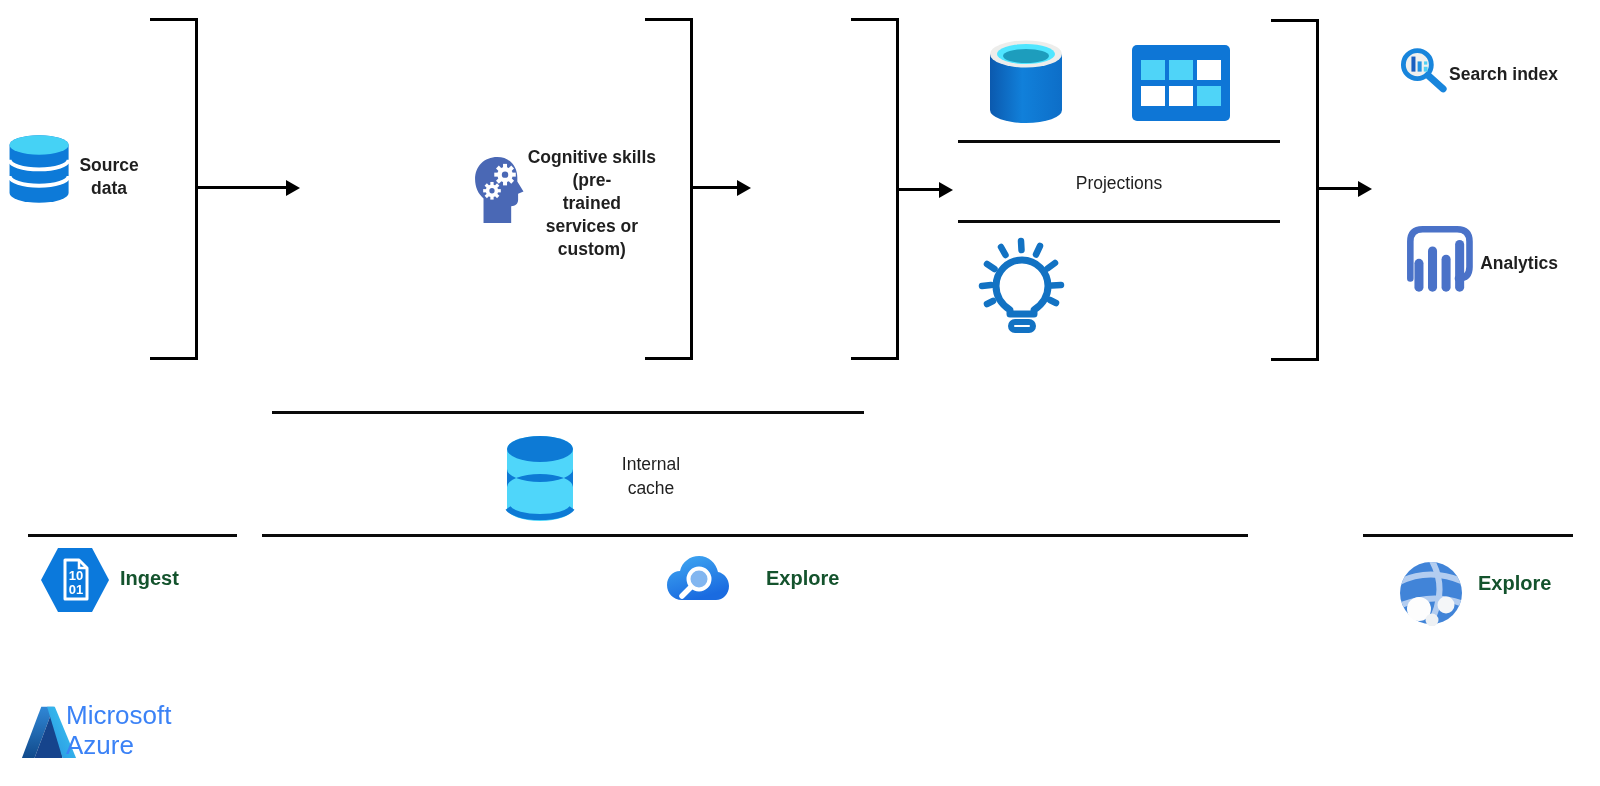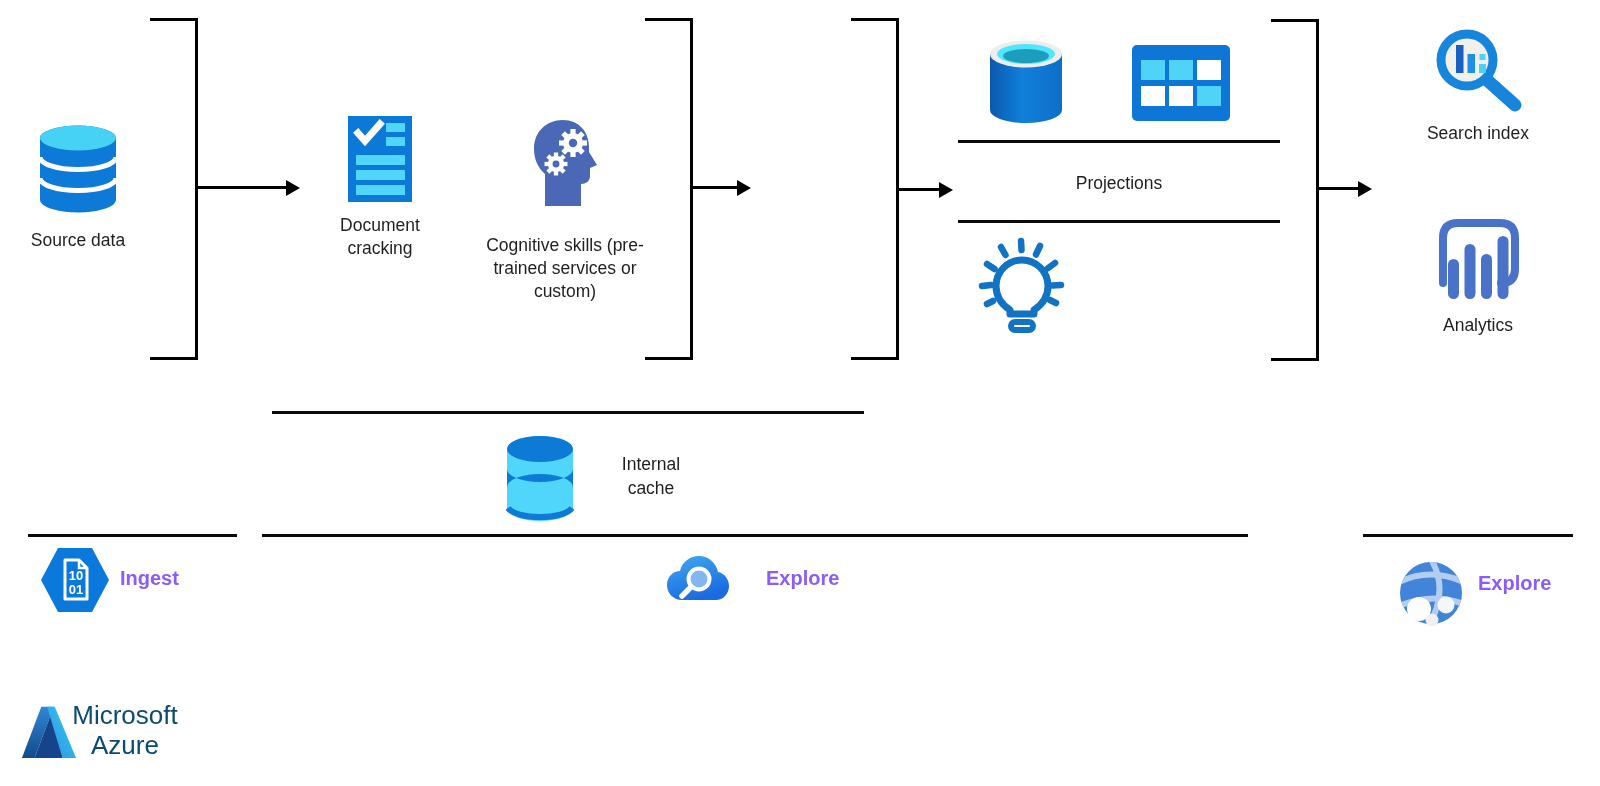--- a/index.html
+++ b/index.html
@@ -11,25 +11,25 @@
   
   .bracket{position:absolute;border:3px solid #000;border-left:none;width:45px;height:336px;}
   
   .hline{position:absolute;height:3px;background:#0a0a0a;}
   
   .arrow-line{position:absolute;height:3px;background:#000;}
   .arrow-head{position:absolute;width:0;height:0;border-left:14px solid #000;
               border-top:8px solid transparent;border-bottom:8px solid transparent;}
   
   .lbl{position:absolute;font-size:17.5px;line-height:23px;text-align:center;color:#1f1f1f;}
-  .node{position:absolute;display:flex;flex-direction:column;align-items:center;}
+  .node{position:absolute;display:flex;align-items:center;font-weight:bold;}
   .node .lbl2{font-size:17.5px;line-height:23px;text-align:center;color:#1f1f1f;}
-  .phase-label{position:absolute;font-size:20px;font-weight:bold;color:#8b5cf6;}
-  .brand{position:absolute;left:66px;top:700px;width:118px;text-align:center;
-         color:#0c4a6e;font-size:26px;line-height:30px;}
+  .phase-label{position:absolute;font-size:20px;font-weight:bold;color:#14532d;}
+  .brand{position:absolute;left:66px;top:700px;width:118px;
+         color:#3b82f6;font-size:26px;line-height:30px;}
 </style>
 </head>
 <body>
 
 <div id="canvas">
 
   <div class="bracket" style="left:150px;top:18px;"></div>
   <div class="bracket" style="left:645px;top:18px;"></div>
   <div class="bracket" style="left:851px;top:18px;"></div>
   <div class="bracket" style="left:1271px;top:19px;"></div>
@@ -54,35 +54,20 @@
   <div class="node" style="left:8px;top:124px;width:140px;">
     <svg width="80" height="90" viewBox="0 0 80 90">
       <path d="M2 14 A38 12.5 0 0 1 78 14 L78 76 A38 12.5 0 0 1 2 76 Z" fill="#0d7ad8"></path>
       <path d="M2 33 A38 12.5 0 0 0 78 33" stroke="#ffffff" stroke-width="5" fill="none"></path>
       <path d="M2 54 A38 12.5 0 0 0 78 54" stroke="#ffffff" stroke-width="5" fill="none"></path>
       <ellipse cx="40" cy="14" rx="38" ry="12.5" fill="#45d2f5"></ellipse>
     </svg>
     <div class="lbl2" style="margin-top:15px;">Source data</div>
   </div>
 
-  <div class="node" style="left:310px;top:116px;width:140px;">
-    <svg width="64" height="86" viewBox="0 0 64 86">
-      <rect x="0" y="0" width="64" height="86" fill="#0b79d8"></rect>
-      <path d="M10 17 L17 25 L32 8" stroke="#ffffff" stroke-width="7" fill="none" stroke-linecap="square"></path>
-      <rect x="38" y="7" width="19" height="9" fill="#4fd6f8"></rect>
-      <rect x="38" y="21" width="19" height="9" fill="#4fd6f8"></rect>
-      <rect x="8" y="39" width="49" height="10" fill="#4fd6f8"></rect>
-      <rect x="8" y="54" width="49" height="10" fill="#4fd6f8"></rect>
-      <rect x="8" y="69" width="49" height="10" fill="#4fd6f8"></rect>
-    </svg>
-    <div class="lbl2" style="margin-top:12px;">
-      <div>Document</div>
-      <div>cracking</div>
-    </div>
-  </div>
 
   <div class="node" style="left:472px;top:119px;width:186px;">
     <svg width="70" height="88" viewBox="0 0 70 88">
       <path d="M33 1 C49 1 59 13 59 28 L59 33 L67 46 L60 49 L60 57 C60 62 56 65 51 65 L51 87 L15 87 L15 55 C8 49 4 40 4 30 C4 13 16 1 33 1 Z" fill="#4a68b5"></path>
       <g transform="translate(43,24)">
         <g fill="#ffffff">
           <rect x="-2.6" y="-14" width="5.2" height="6"></rect>
           <rect x="-2.6" y="-14" width="5.2" height="6" transform="rotate(45)"></rect>
           <rect x="-2.6" y="-14" width="5.2" height="6" transform="rotate(90)"></rect>
           <rect x="-2.6" y="-14" width="5.2" height="6" transform="rotate(135)"></rect>

